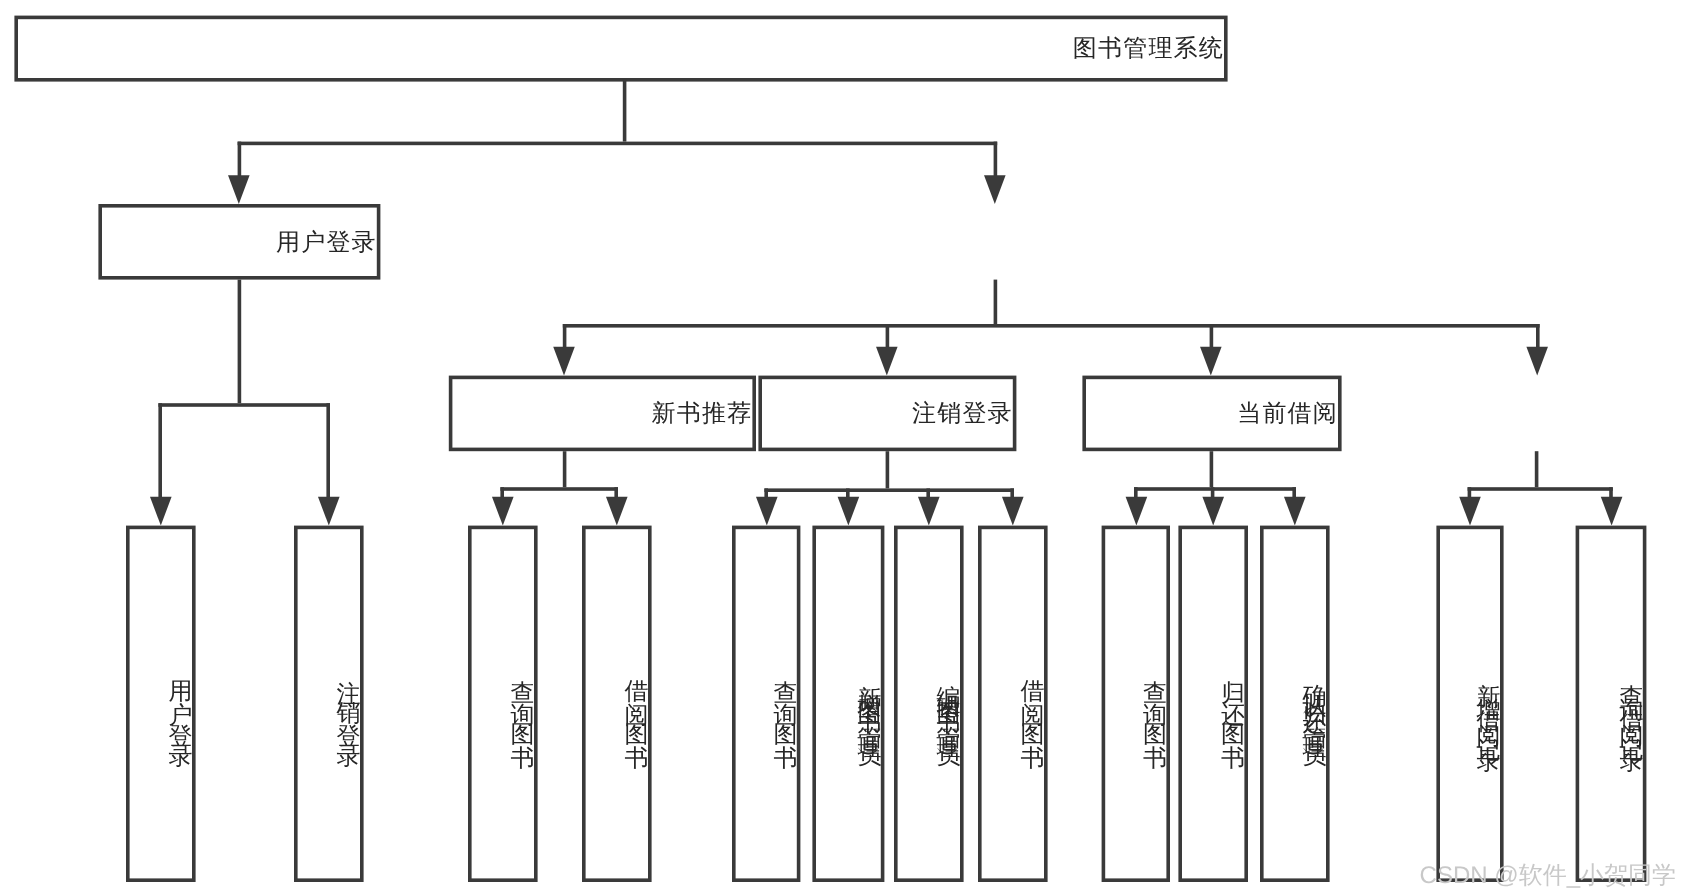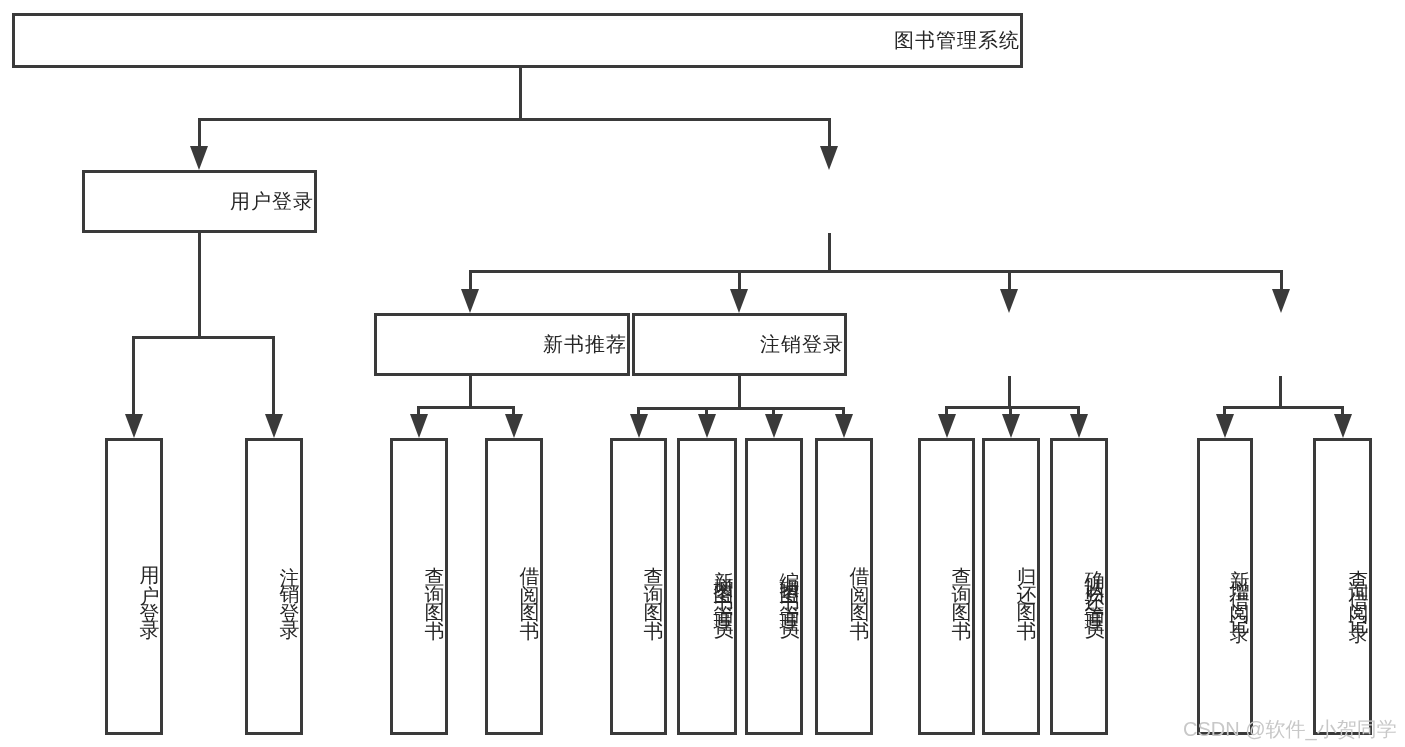--- a/index.html
+++ b/index.html
@@ -95,20 +95,23 @@
   <div class="arrow" style="left:1000px;top:289px;"></div>
   <div class="vl" style="left:1280px;top:270px;height:23px;"></div>
   <div class="arrow" style="left:1272px;top:289px;"></div>
 
   <div class="box" style="left:374px;top:313px;width:256px;height:63px;">
     <span class="hlabel">新书推荐</span>
   </div>
   <div class="box" style="left:632px;top:313px;width:215px;height:63px;">
     <span class="hlabel">注销登录</span>
   </div>
+  <div class="box" style="left:902px;top:313px;width:216px;height:63px;">
+    <span class="hlabel">当前借阅</span>
+  </div>
 
   <div class="vl" style="left:469px;top:376px;height:30px;"></div>
   <div class="hl" style="left:417px;top:406px;width:98px;"></div>
   <div class="vl" style="left:417px;top:406px;height:12px;"></div>
   <div class="arrow" style="left:410px;top:414px;"></div>
   <div class="vl" style="left:512px;top:406px;height:12px;"></div>
   <div class="arrow" style="left:505px;top:414px;"></div>
 
   <div class="vl" style="left:738px;top:376px;height:31px;"></div>
   <div class="hl" style="left:637px;top:407px;width:208px;"></div>

